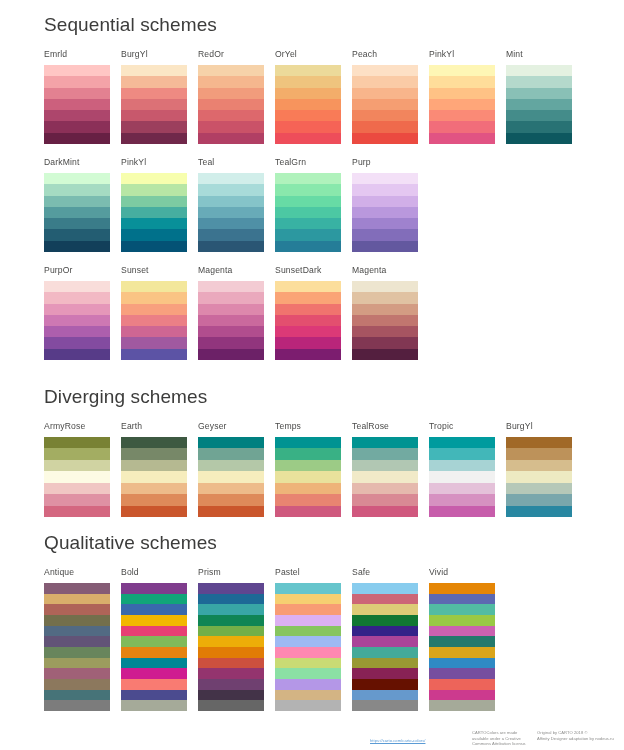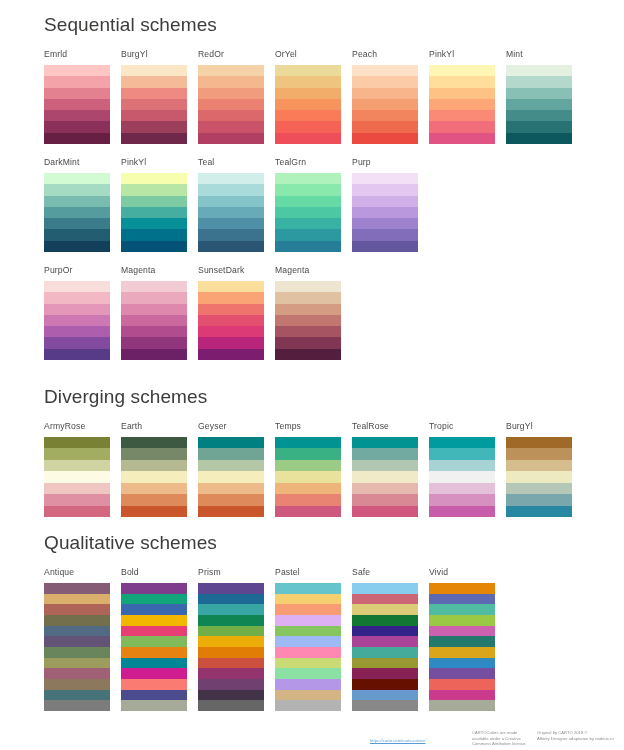--- a/index.html
+++ b/index.html
@@ -253,20 +253,32 @@
       <div class="scheme">
         <div class="scheme-name">PurpOr</div>
         <div class="swatch seq">
             <div class="band" title="#f9ddda" style="background: rgb(249, 221, 218);"></div>
             <div class="band" title="#f2b9c4" style="background: rgb(242, 185, 196);"></div>
             <div class="band" title="#e597b9" style="background: rgb(229, 151, 185);"></div>
             <div class="band" title="#ce78b3" style="background: rgb(206, 120, 179);"></div>
             <div class="band" title="#ad5fad" style="background: rgb(173, 95, 173);"></div>
             <div class="band" title="#834ba0" style="background: rgb(131, 75, 160);"></div>
             <div class="band" title="#573b88" style="background: rgb(87, 59, 136);"></div>
+          </div>
+      </div>
+      <div class="scheme">
+        <div class="scheme-name">Sunset</div>
+        <div class="swatch seq">
+            <div class="band" title="#f3e79b" style="background: rgb(243, 231, 155);"></div>
+            <div class="band" title="#fac484" style="background: rgb(250, 196, 132);"></div>
+            <div class="band" title="#f8a07e" style="background: rgb(248, 160, 126);"></div>
+            <div class="band" title="#eb7f86" style="background: rgb(235, 127, 134);"></div>
+            <div class="band" title="#ce6693" style="background: rgb(206, 102, 147);"></div>
+            <div class="band" title="#a059a0" style="background: rgb(160, 89, 160);"></div>
+            <div class="band" title="#5c53a5" style="background: rgb(92, 83, 165);"></div>
           </div>
       </div>
       <div class="scheme">
         <div class="scheme-name">Magenta</div>
         <div class="swatch seq">
             <div class="band" title="#f3cbd3" style="background: rgb(243, 203, 211);"></div>
             <div class="band" title="#eaa9bd" style="background: rgb(234, 169, 189);"></div>
             <div class="band" title="#dd88ac" style="background: rgb(221, 136, 172);"></div>
             <div class="band" title="#ca699d" style="background: rgb(202, 105, 157);"></div>
             <div class="band" title="#b14d8e" style="background: rgb(177, 77, 142);"></div>

